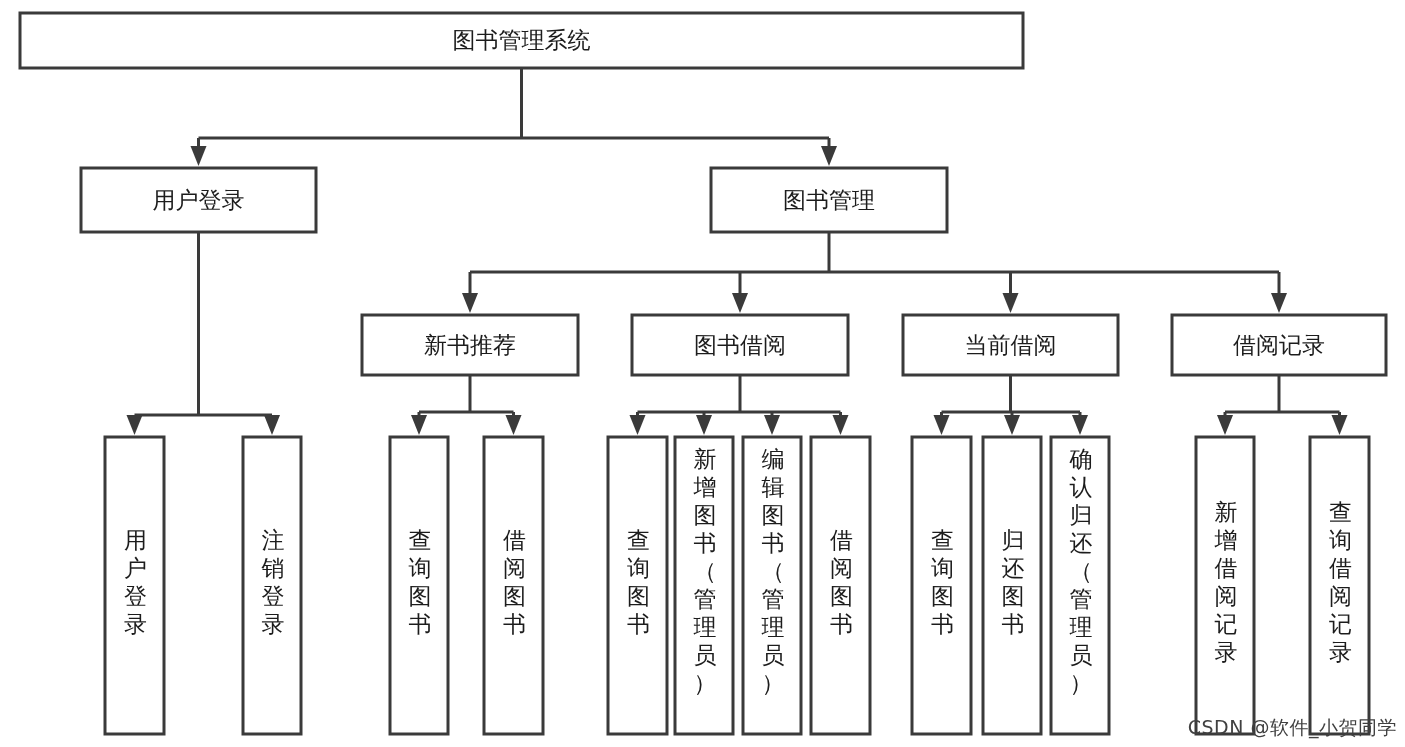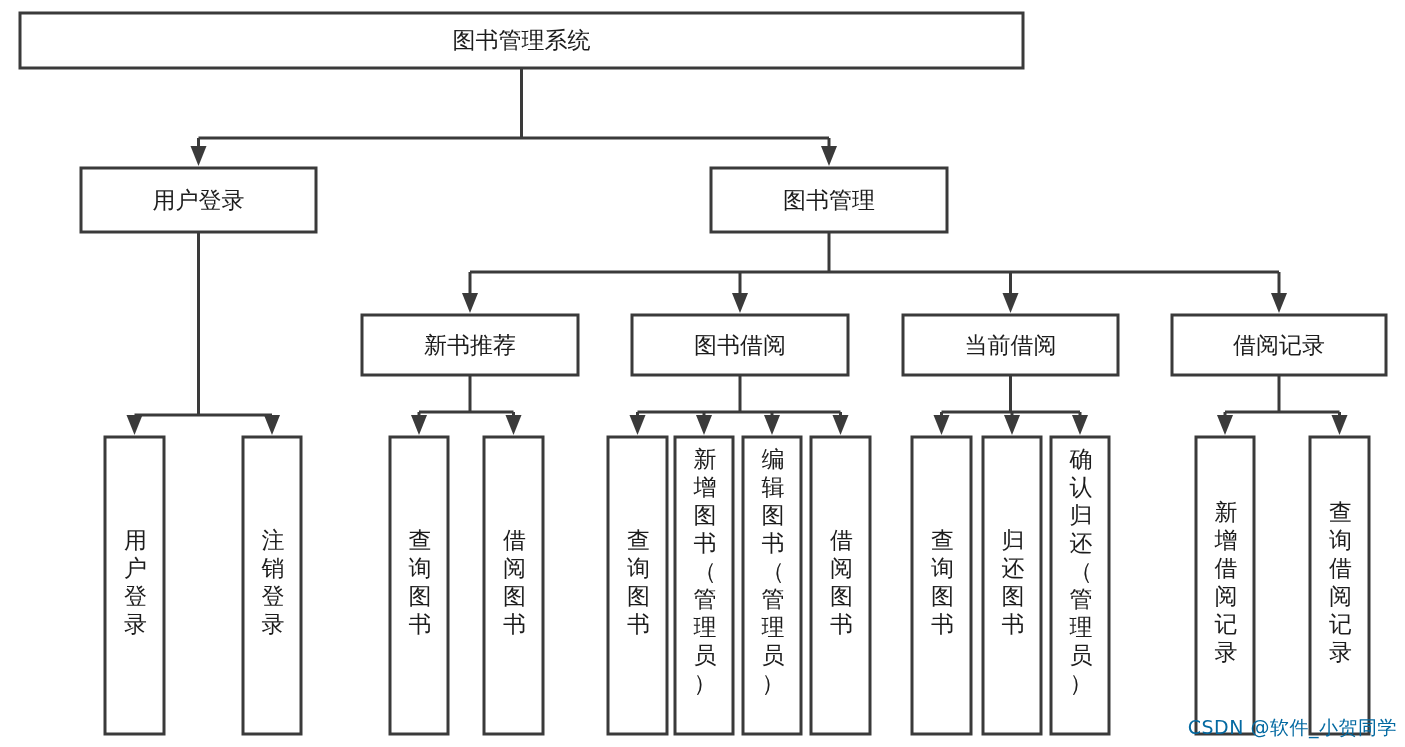--- a/index.html
+++ b/index.html
@@ -17,21 +17,21 @@
     font-size:23px;fill:#1c1c1c;text-anchor:middle;
     dominant-baseline:middle;
   }
   .leaf-label{
     font-family:"DejaVu Sans","Liberation Sans",sans-serif;
     font-size:23px;fill:#1c1c1c;text-anchor:middle;
   }
   .watermark{
     position:absolute;right:8px;bottom:6px;
     font-family:"DejaVu Sans","Liberation Sans",sans-serif;
-    font-size:19px;color:#0369a1;letter-spacing:.5px;
+    font-size:19px;color:#404040;letter-spacing:.5px;
     white-space:nowrap;pointer-events:none;
   }
 </style>
 </head>
 <body>
 
 <svg id="chart" viewBox="0 0 1405 747" xmlns="http://www.w3.org/2000/svg">
   <g id="connectors">
       <path d="M 521.5 68 L 521.5 138" class="connector"></path>
       <path d="M 198.5 138 L 829 138" class="connector"></path>

